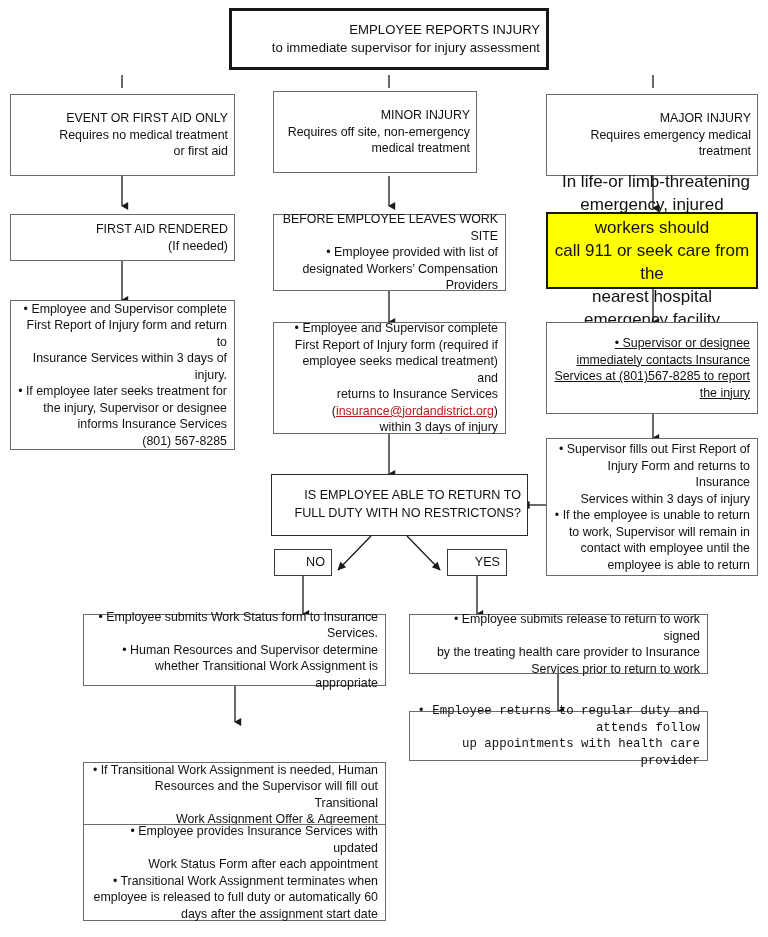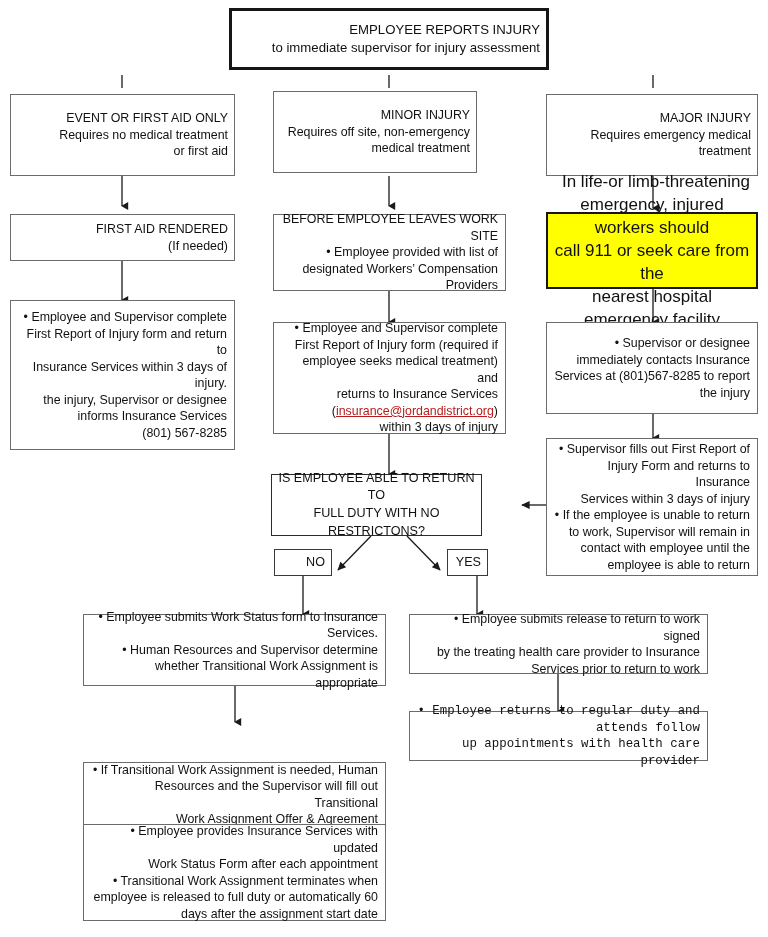--- a/index.html
+++ b/index.html
@@ -166,61 +166,62 @@
     <div class="line">emergency, injured workers should</div>
     <div class="line">call 911 or seek care from the</div>
     <div class="line">nearest hospital emergency facility</div>
   </div>
 
   <div class="node left" style="left:10px; top:300px; width:225px; height:150px;">
     <div class="line">• Employee and Supervisor complete</div>
     <div class="line">First Report of Injury form and return to</div>
     <div class="line">Insurance Services within 3 days of</div>
     <div class="line">injury.</div>
+    <div class="line">• If employee later seeks treatment for</div>
     <div class="line">the injury, Supervisor or designee</div>
     <div class="line">informs Insurance Services</div>
     <div class="line">(801) 567-8285</div>
   </div>
 
   <div class="node left" style="left:273px; top:322px; width:233px; height:112px;">
     <div class="line">• Employee and Supervisor complete</div>
     <div class="line">First Report of Injury form (required if</div>
     <div class="line">employee seeks medical treatment) and</div>
     <div class="line">returns to Insurance Services</div>
     <div class="line"><span>(</span><a class="maillink" href="#">insurance@jordandistrict.org</a><span>)</span></div>
     <div class="line">within 3 days of injury</div>
   </div>
 
-  <div class="node left" style="left:546px; top:322px; width:212px; height:92px;">
+  <div class="node left" style="left:546px; top:322px; width:212px; height:92px;text-decoration:underline;">
     <div class="line">• Supervisor or designee</div>
     <div class="line">immediately contacts Insurance</div>
     <div class="line">Services at (801)567-8285 to report</div>
     <div class="line">the injury</div>
   </div>
 
   <div class="node left" style="left:546px; top:438px; width:212px; height:138px;">
     <div class="line">• Supervisor fills out First Report of</div>
     <div class="line">Injury Form and returns to Insurance</div>
     <div class="line">Services within 3 days of injury</div>
     <div class="line">• If the employee is unable to return</div>
     <div class="line">to work, Supervisor will remain in</div>
     <div class="line">contact with employee until the</div>
     <div class="line">employee is able to return</div>
   </div>
 
-  <div class="node decision center" style="left:271px; top:474px; width:211px; height:62px;">
+  <div class="node decision center" style="left:271px; top:474px; width:257px; height:62px;">
     <div class="line">IS EMPLOYEE ABLE TO RETURN TO</div>
     <div class="line">FULL DUTY WITH NO RESTRICTONS?</div>
   </div>
 
   <div class="node small-box center" style="left:274px; top:549px; width:58px; height:27px;">
     <div class="line">NO</div>
   </div>
 
-  <div class="node small-box center" style="left:447px; top:549px; width:41px; height:27px;">
+  <div class="node small-box center" style="left:447px; top:549px; width:60px; height:27px;">
     <div class="line">YES</div>
   </div>
 
   <div class="node left" style="left:83px; top:614px; width:303px; height:72px;">
     <div class="line">• Employee submits Work Status form to Insurance</div>
     <div class="line">Services.</div>
     <div class="line">• Human Resources and Supervisor determine</div>
     <div class="line">whether Transitional Work Assignment is appropriate</div>
   </div>
 

